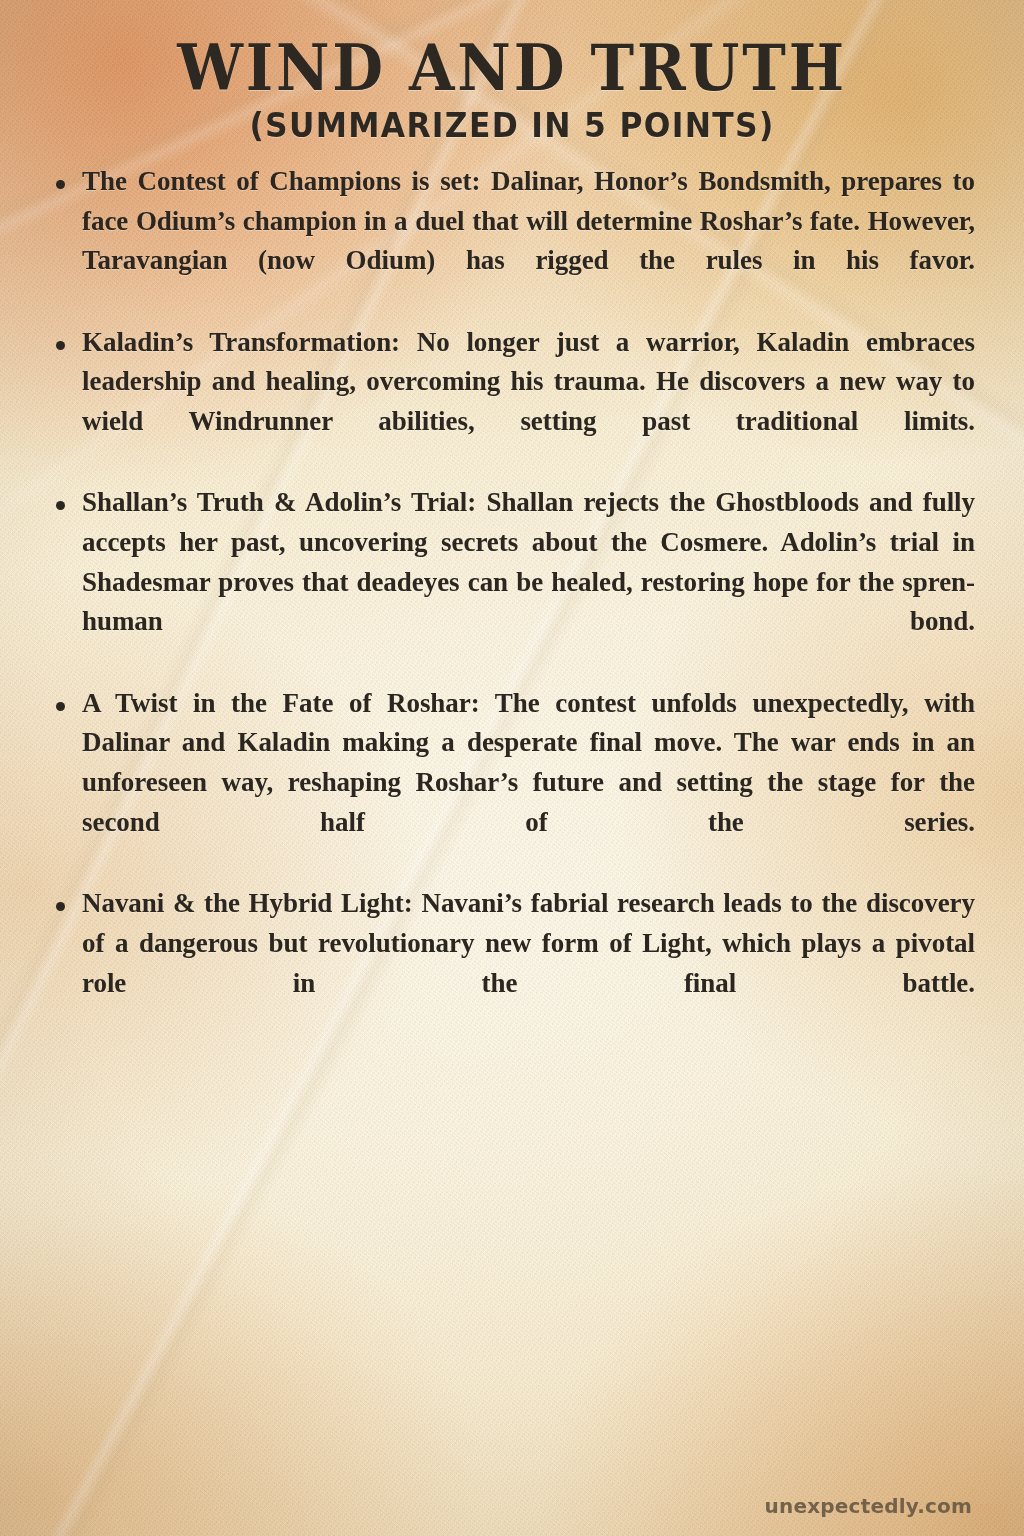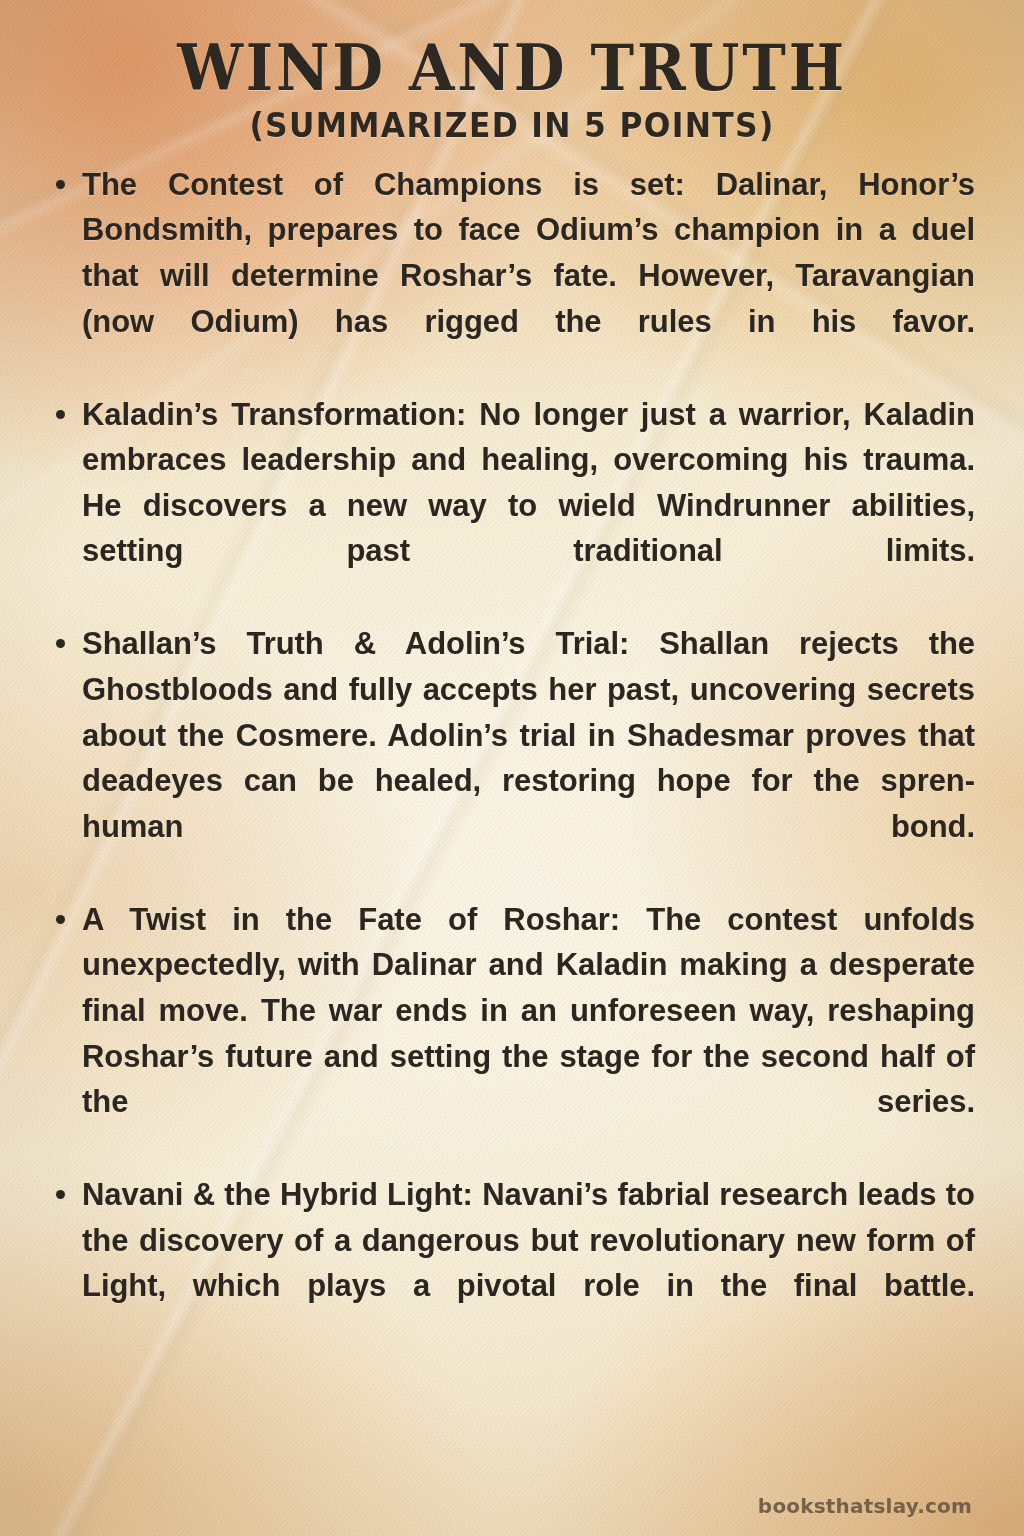--- a/index.html
+++ b/index.html
@@ -105,23 +105,23 @@
 
   ul.points {
     list-style: none;
     margin: 0;
     padding: 0;
   }
   li.point {
     position: relative;
     padding-left: 33px;
     margin: 0 0 2px 0;
-    font-family: Liberation Sans, sans-serif;
+    font-family: Liberation Serif, serif;
     font-weight: bold;
-    font-size: 31px;
+    font-size: 27px;
     line-height: 1.47;
     color: #2b2620;
     text-align: justify;
     text-justify: inter-word;
     letter-spacing: -0.05px;
     word-spacing: 0.5px;
     text-shadow: 0 1px 0 rgba(255,250,235,0.32);
   }
   li.point::before {
     content: "";
@@ -185,15 +185,15 @@
       <li class="point">
         <span class="pt-text">A Twist in the Fate of Roshar: The contest unfolds unexpectedly, with Dalinar and Kaladin making a desperate final move. The war ends in an unforeseen way, reshaping Roshar’s future and setting the stage for the second half of the series.</span><span class="pt-fill"></span>
       </li>
       <li class="point">
         <span class="pt-text">Navani &amp; the Hybrid Light: Navani’s fabrial research leads to the discovery of a dangerous but revolutionary new form of Light, which plays a pivotal role in the final battle.</span><span class="pt-fill"></span>
       </li>
     </ul>
 
   </div>
 
-  <div class="watermark">booksthatslay.com</div>
+  <div class="watermark">unexpectedly.com</div>
 
 </div>
 
 </body></html>

